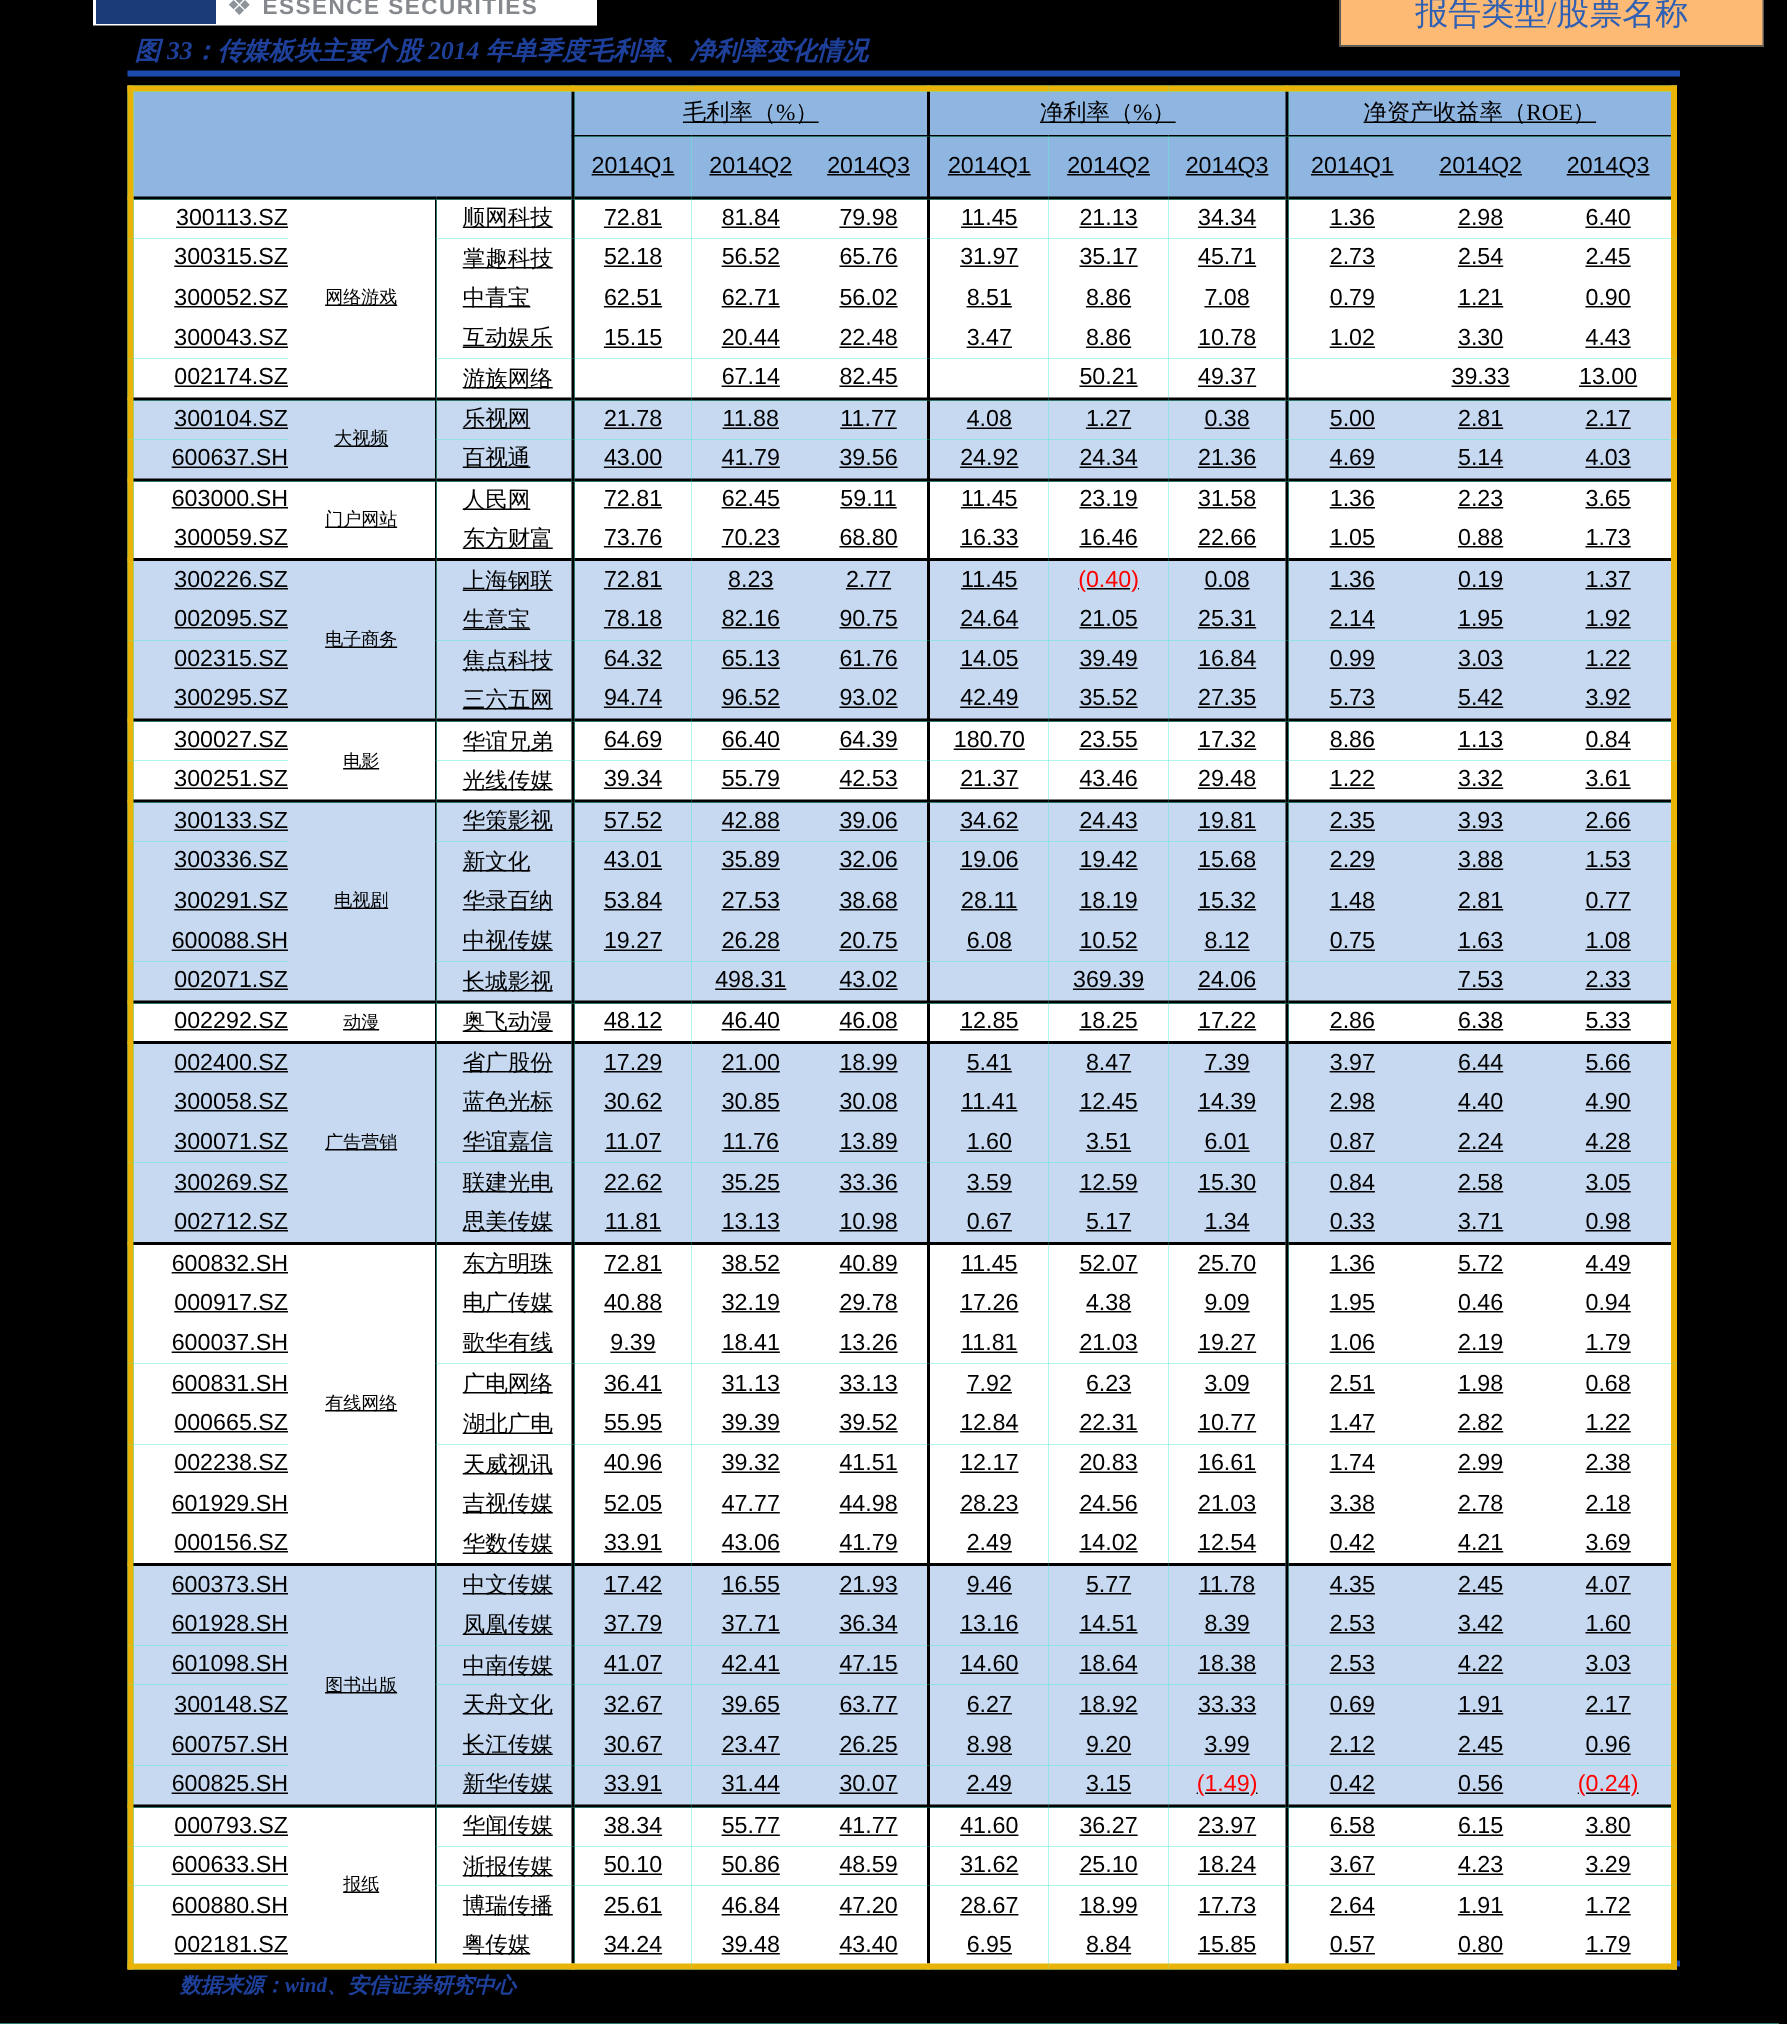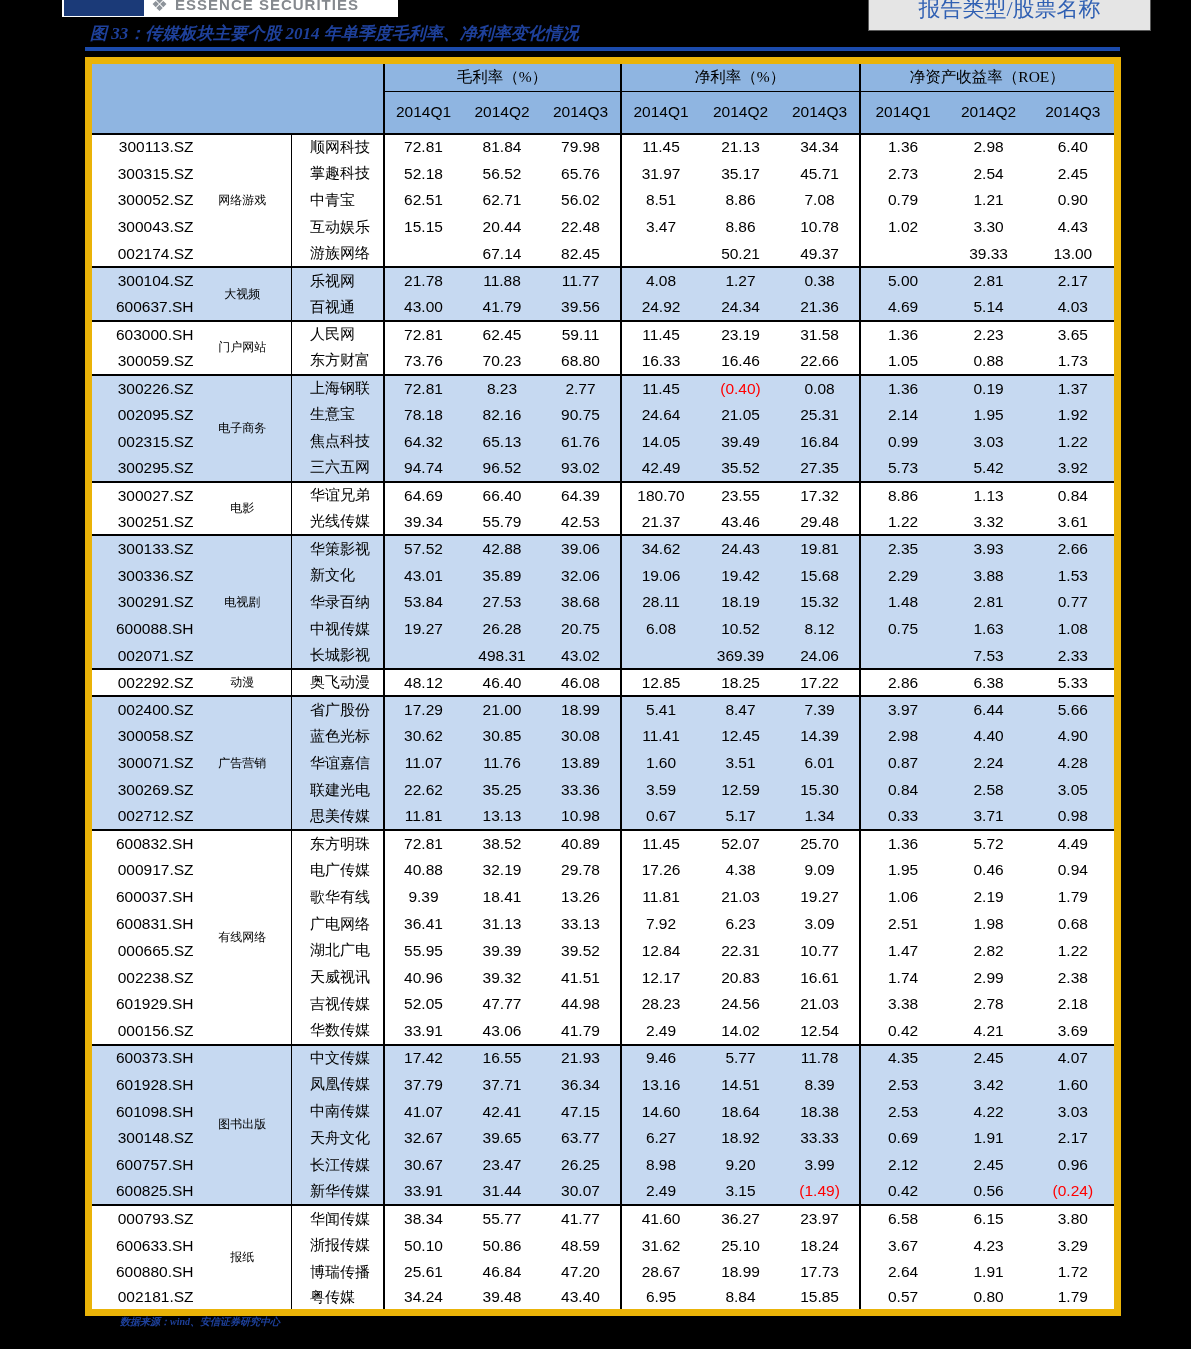--- a/index.html
+++ b/index.html
@@ -19,47 +19,47 @@
     position:absolute;top:-9px;left:2px;height:26px;
     display:flex;align-items:center;gap:7px;white-space:nowrap;
   }
   .logo-block{width:80px;height:24px;background:#1b3a78;}
   .logo-diamond{font-size:19px;color:#8d939a;line-height:1;}
   .logo-text{
     font-family:"Liberation Sans",sans-serif;font-weight:bold;
     font-size:15px;color:#85898e;letter-spacing:1px;
   }
   .report-box{
-    position:absolute;left:868px;top:0;width:281px;height:30px;
-    background:#e5e5e5;border:1px solid #5a5a5a;border-top:none;
+    position:absolute;left:893px;top:0;width:281px;height:30px;
+    background:#fdba74;border:1px solid #5a5a5a;border-top:none;
     overflow:hidden;
   }
   .report-box-label{
     position:absolute;top:-6px;width:100%;text-align:center;
     font-family:"Liberation Serif",serif;
     font-size:22px;color:#3060b3;white-space:nowrap;
   }
   .fig-title{
     position:absolute;left:90px;top:22px;
     font-family:"Liberation Serif",serif;font-style:italic;font-weight:bold;
     font-size:17px;color:#1e409a;white-space:nowrap;text-align:right;
   }
   .rule{position:absolute;left:85px;width:1035px;height:4px;background:#1b4bad;}
   .rule-top{top:47px;}
   .rule-bottom{top:1307px;}
   .source-note{
     position:absolute;left:120px;top:1315px;
     font-family:"Liberation Serif",serif;font-style:italic;font-weight:bold;
-    font-size:10px;color:#1e409a;white-space:nowrap;
+    font-size:14px;color:#1e409a;white-space:nowrap;
   }
   
   .sheet{position:absolute;left:85px;top:57px;}
   table{
     border-collapse:collapse;table-layout:fixed;width:1029px;
-    background:#5eead4;border:7px solid #eab308;
+    background:#5eead4;border:4px solid #eab308;text-decoration:underline;
   }
   th,td{
     padding:0;margin:0;overflow:hidden;white-space:nowrap;
     font-family:"Liberation Sans",sans-serif;font-size:15.5px;color:#000;
     font-weight:normal;
   }
   thead tr.h1{height:31px;}
   thead tr.h2{height:42px;}
   tbody tr{height:26.8px;}
   th{background:#8fb5e1;text-align:center;vertical-align:middle;}

